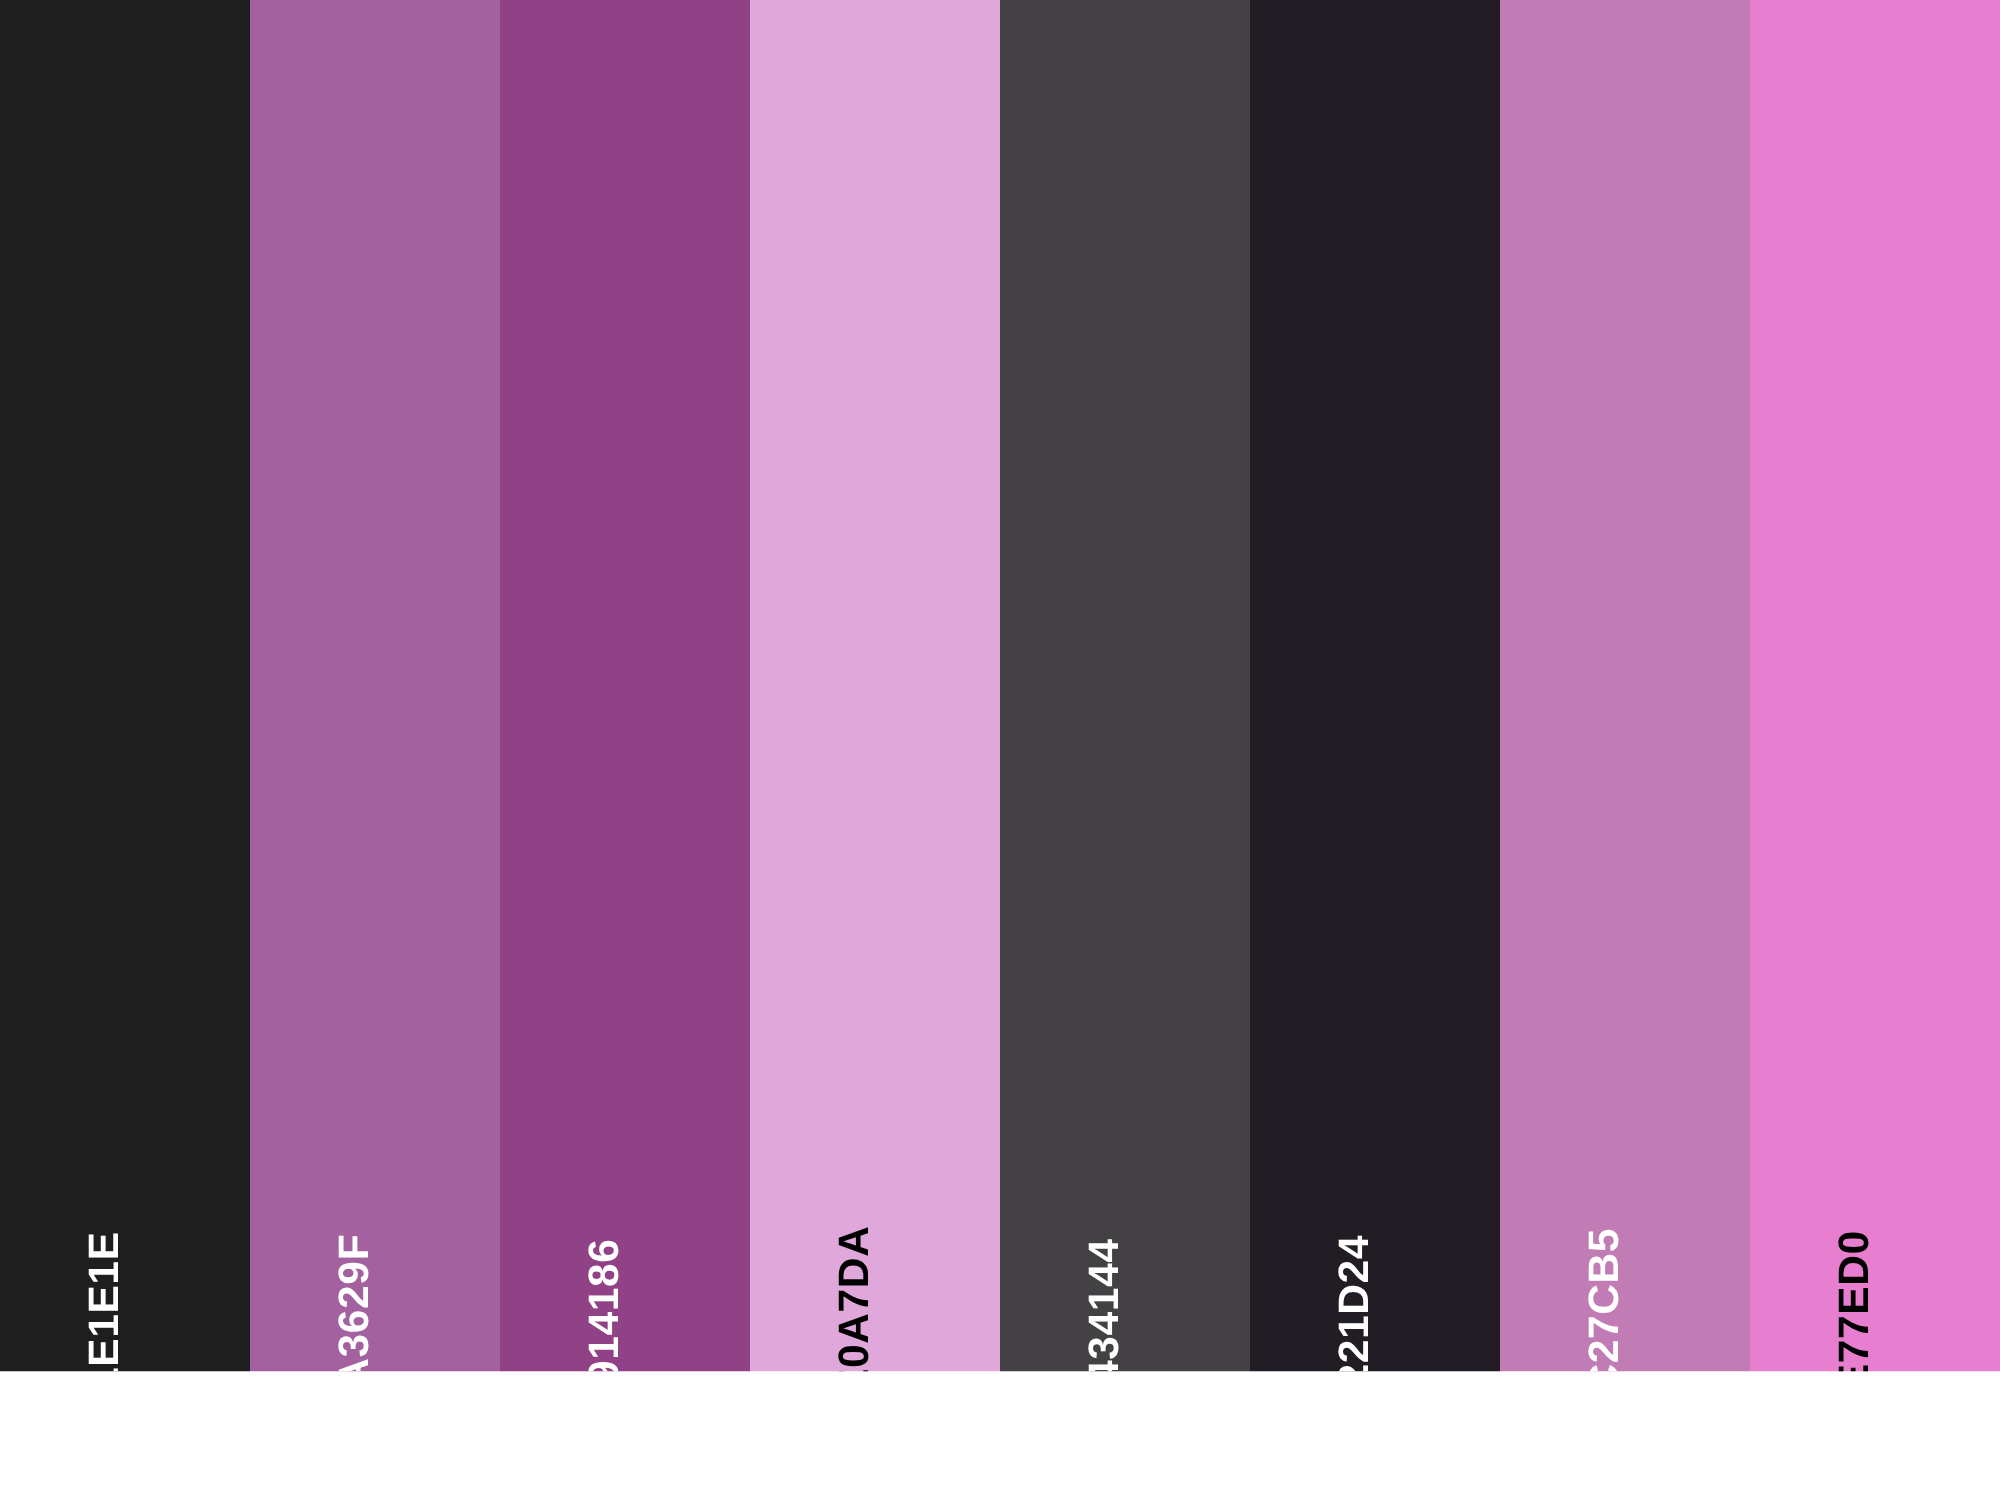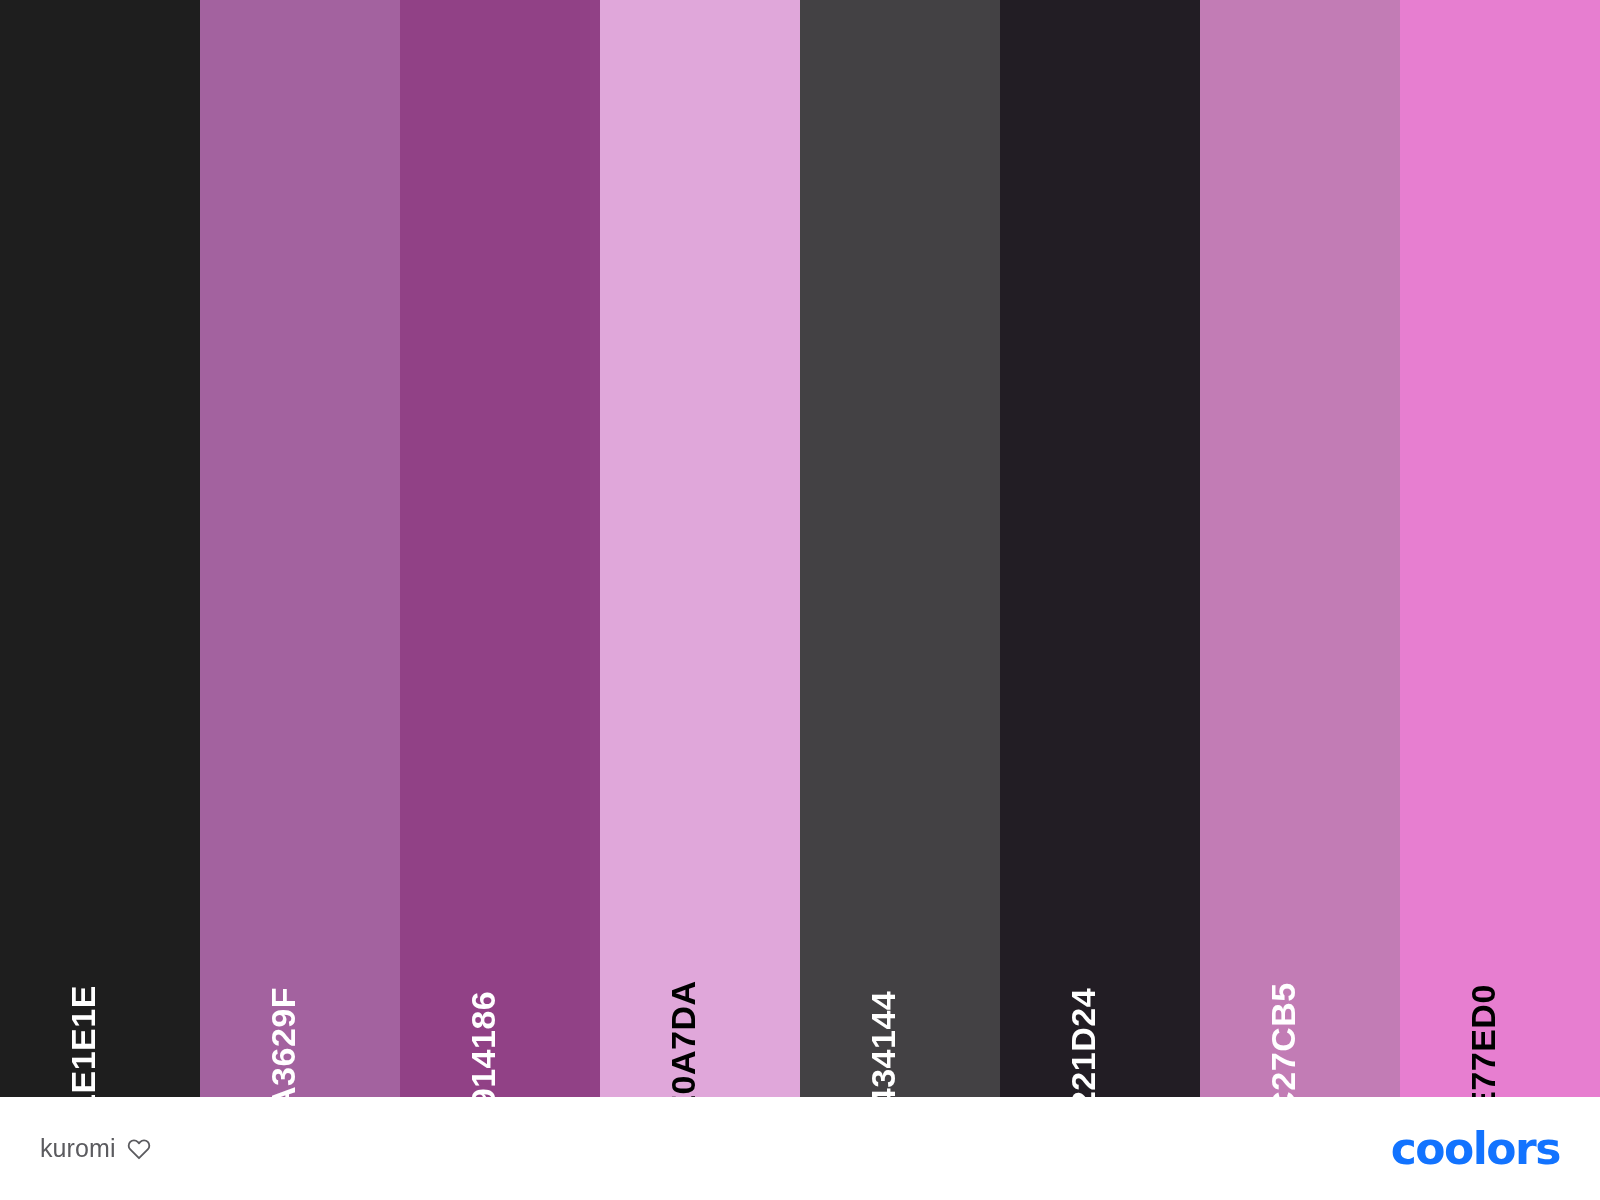--- a/index.html
+++ b/index.html
@@ -135,30 +135,14 @@
         <span class="swatch-label light-text">221D24</span>
       </div>
       <div class="swatch" style="background: rgb(194, 124, 181);">
         <span class="swatch-label light-text">C27CB5</span>
       </div>
       <div class="swatch" style="background: rgb(231, 126, 208);">
         <span class="swatch-label dark-text">E77ED0</span>
       </div>
     </div>
 
-  <div id="footer">
-
-    <div id="palette-name-wrap">
-      <span id="palette-name">kuromi</span>
-      <span id="like-icon">
-        <svg width="26" height="26" viewBox="0 0 24 24" fill="none" stroke="#5b5b5f" stroke-width="1.7" stroke-linecap="round" stroke-linejoin="round">
-          <path d="M12 20.5 3.9 12.4a4.9 4.9 0 0 1 0-6.9 4.9 4.9 0 0 1 6.9 0l1.2 1.2 1.2-1.2a4.9 4.9 0 0 1 6.9 0 4.9 4.9 0 0 1 0 6.9z"></path>
-        </svg>
-      </span>
-    </div>
-
-    <div id="brand-logo">
-      <span id="brand-logo-text">coolors</span>
-    </div>
-
-  </div>
 
 </div>
 
 </body></html>

